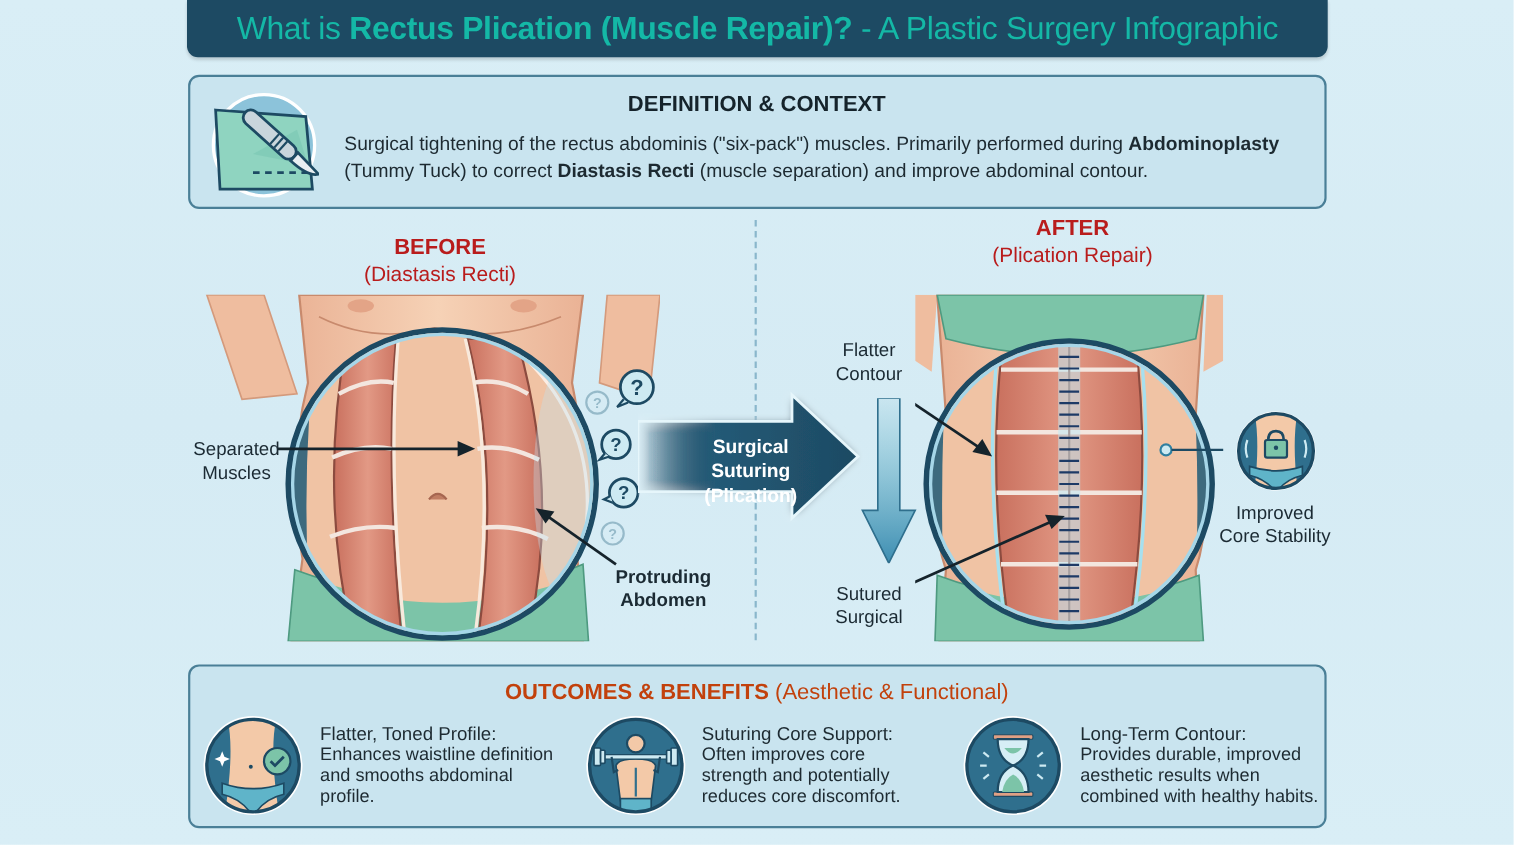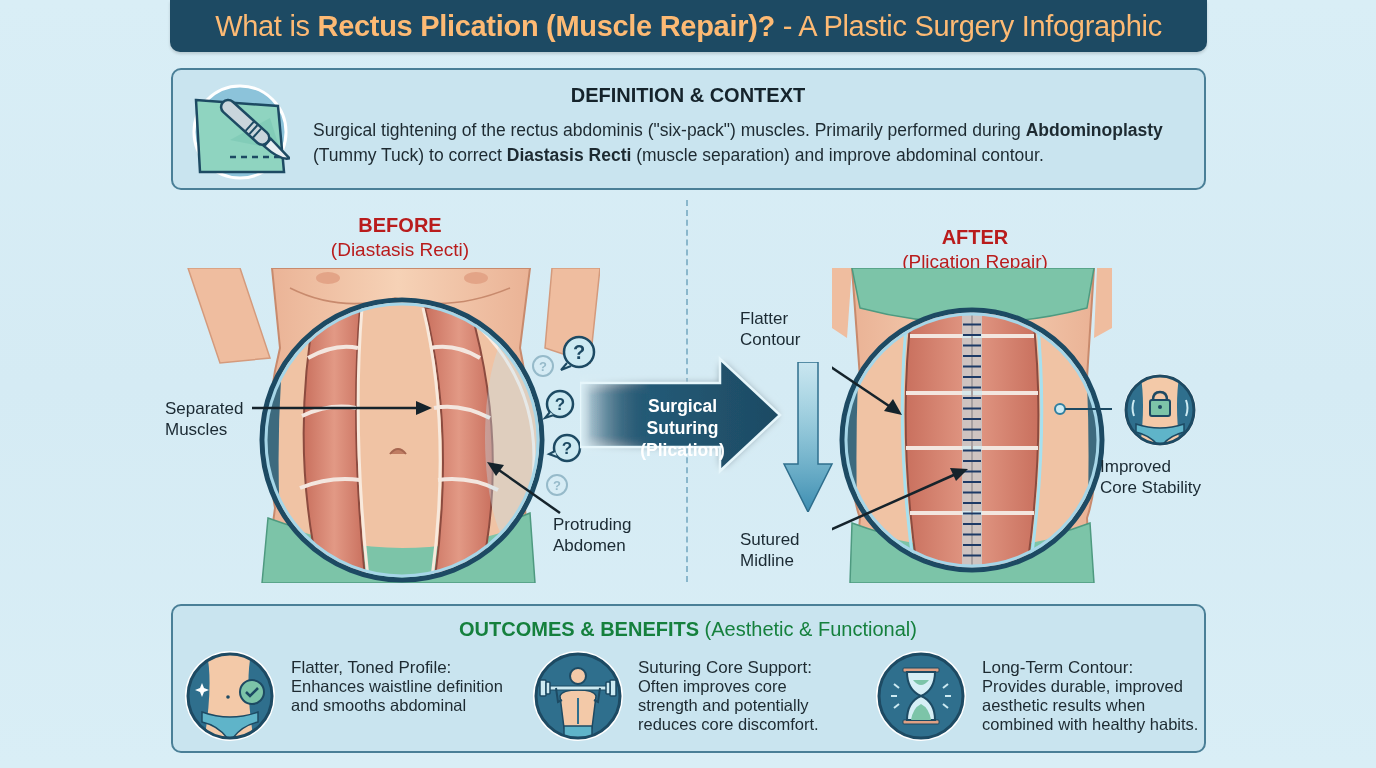--- a/index.html
+++ b/index.html
@@ -11,21 +11,21 @@
     position: relative;
   }
   .abs { position: absolute; }
 
   
   #title-bar {
     left: 170px; top: 0; width: 1037px; height: 52px;
     background: #1d4a63;
     border-radius: 0 0 10px 10px;
     display: flex; align-items: center; justify-content: center;
-    color: #fdba74; font-size: 29px; letter-spacing: -0.3px;
+    color: #14b8a6; font-size: 29px; letter-spacing: -0.3px;
     box-shadow: 0 2px 3px rgba(0,0,0,0.15);
   }
   #title-bar b { font-weight: 700; }
 
   
   #definition-panel {
     left: 171px; top: 68px; width: 1035px; height: 122px;
     background: #c9e4ef;
     border: 2px solid #4a7f97;
     border-radius: 10px;
@@ -39,40 +39,40 @@
     left: 313px; top: 118px; width: 890px;
     font-size: 17.5px; line-height: 25px; color: #1d2a31;
   }
   #definition-text b { font-weight: 700; }
 
   
   .side-head { text-align: center; font-size: 20px; color: #b91c1c; }
   .side-head .main { font-weight: 700; display: block; line-height: 26px; }
   .side-head .sub { display: block; font-size: 19px; line-height: 24px; }
   #before-header { left: 300px; top: 212px; width: 200px; }
-  #after-header { left: 875px; top: 224px; width: 200px; }
+  #after-header { left: 875px; top: 195px; width: 200px; }
 
   
   #divider {
     left: 686px; top: 200px; width: 0; height: 382px;
     border-left: 2px dashed #8ab7cc;
   }
 
-  .label { font-size: 17px; line-height: 21px; color: #1b2a33; }
+  .label { font-size: 17px; line-height: 21px; color: #1b2a33; text-align: center; }
 
   
   #outcomes-panel {
     left: 171px; top: 604px; width: 1035px; height: 149px;
     background: #c9e4ef;
     border: 2px solid #4a7f97;
     border-radius: 10px;
   }
   #outcomes-heading {
     left: 300px; top: 618px; width: 776px; text-align: center;
-    font-size: 20px; color: #15803d;
+    font-size: 20px; color: #c2410c;
   }
   #outcomes-heading b { font-weight: 700; }
   .outcome-icon { width: 92px; height: 92px; }
   .outcome-text { font-size: 16.5px; line-height: 19px; color: #1d2a31; }
   .outcome-text .ot-title { font-weight: 400; display: block; font-size: 17px; }
 </style>
 </head>
 <body>
 
 <div id="title-bar" class="abs">
@@ -191,21 +191,21 @@
   <g opacity="0.45">
     <circle cx="32" cy="155" r="10" fill="none" stroke="#4a7f97" stroke-width="2"></circle>
     <text x="32" y="160" text-anchor="middle" font-size="13" font-weight="700" fill="#4a7f97" font-family="Liberation Sans, sans-serif">?</text>
   </g>
 </svg>
 
 <div class="abs label" style="left:165px; top:398px; width:100px;">
   <div>Separated</div>
   <div>Muscles</div>
 </div>
-<div class="abs label" style="left:553px; top:514px; width:100px;">
+<div class="abs label" style="left:553px; top:514px; width:100px;font-weight:bold;">
   <div>Protruding</div>
   <div>Abdomen</div>
 </div>
 
 <svg class="abs" style="left:580px; top:355px;" width="210" height="120" viewBox="0 0 210 120">
   <defs>
     <linearGradient id="arrowG" x1="0" x2="1">
       <stop offset="0" stop-color="#1d4a63" stop-opacity="0"></stop>
       <stop offset="0.35" stop-color="#245a76"></stop>
       <stop offset="1" stop-color="#1d4a63"></stop>
@@ -326,21 +326,21 @@
   <circle cx="38" cy="35" r="2" fill="#1d4a63"></circle>
   <path d="M12 28 Q9 36 12 44 M64 28 Q67 36 64 44" fill="none" stroke="#cdeaf2" stroke-width="2"></path>
 </svg>
 
 <div class="abs label" style="left:740px; top:308px; width:100px;">
   <div>Flatter</div>
   <div>Contour</div>
 </div>
 <div class="abs label" style="left:740px; top:529px; width:100px;">
   <div>Sutured</div>
-  <div>Midline</div>
+  <div>Surgical</div>
 </div>
 <div class="abs label" style="left:1100px; top:456px; width:118px;">
   <div>Improved</div>
   <div>Core Stability</div>
 </div>
 
 <div id="outcomes-panel" class="abs"></div>
 <div id="outcomes-heading" class="abs">
   <b>OUTCOMES &amp; BENEFITS</b><span style="white-space:pre"> (Aesthetic &amp; Functional)</span>
 </div>
@@ -360,20 +360,21 @@
   <circle cx="46" cy="46" r="42" fill="none" stroke="#1d4a63" stroke-width="3"></circle>
   <circle cx="44" cy="47" r="1.8" fill="#1d4a63"></circle>
   <path d="M16 38 L18 33 L20 38 L25 40 L20 42 L18 47 L16 42 L11 40 Z" fill="#ffffff"></path>
   <circle cx="68" cy="42" r="12" fill="#7cc4a8" stroke="#1d4a63" stroke-width="2"></circle>
   <path d="M62 42 L66 46 L74 38" fill="none" stroke="#1d4a63" stroke-width="2.5"></path>
 </svg>
 <div class="abs outcome-text" style="left:291px; top:658px; width:230px;">
   <span class="ot-title">Flatter, Toned Profile:</span>
   <div>Enhances waistline definition</div>
   <div>and smooths abdominal</div>
+  <div>profile.</div>
 </div>
 
 <svg class="abs outcome-icon" style="left:532px; top:650px;" viewBox="0 0 92 92">
   <defs>
       <clipPath id="o2c">
         <circle cx="46" cy="46" r="42"></circle>
       </clipPath>
     </defs>
   <circle cx="46" cy="46" r="45" fill="#ffffff"></circle>
   <g clip-path="url(#o2c)">

